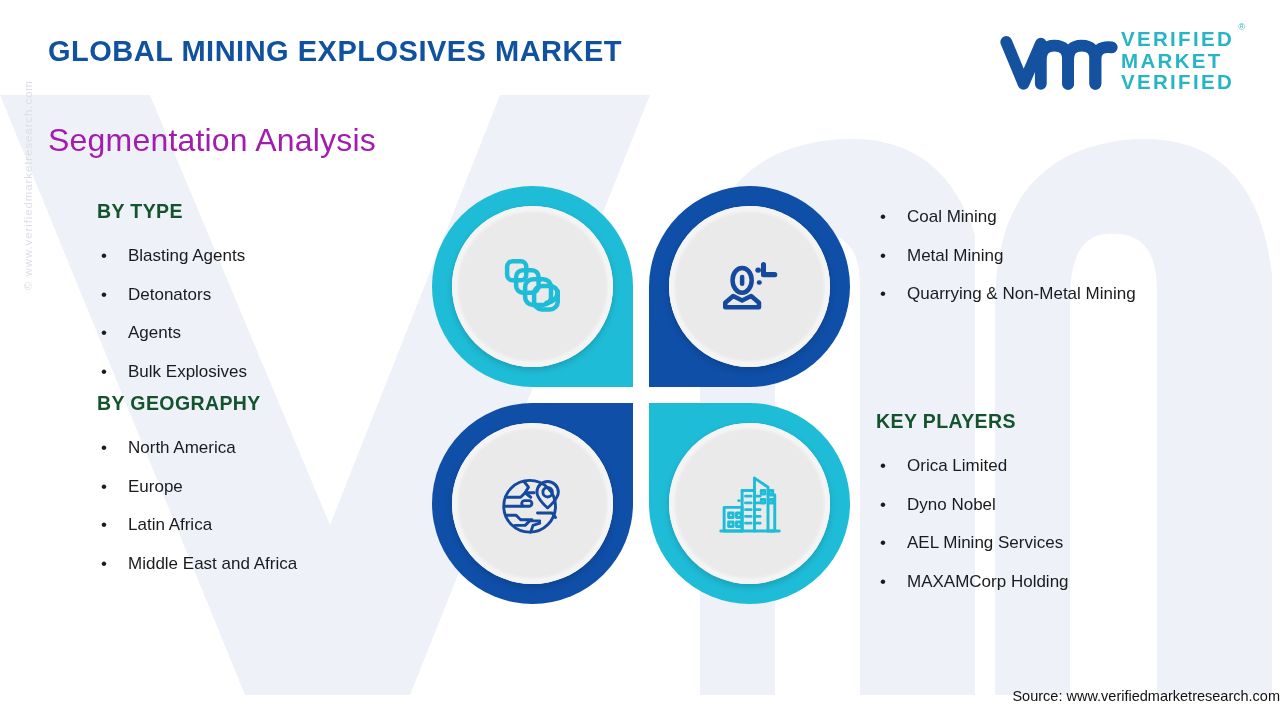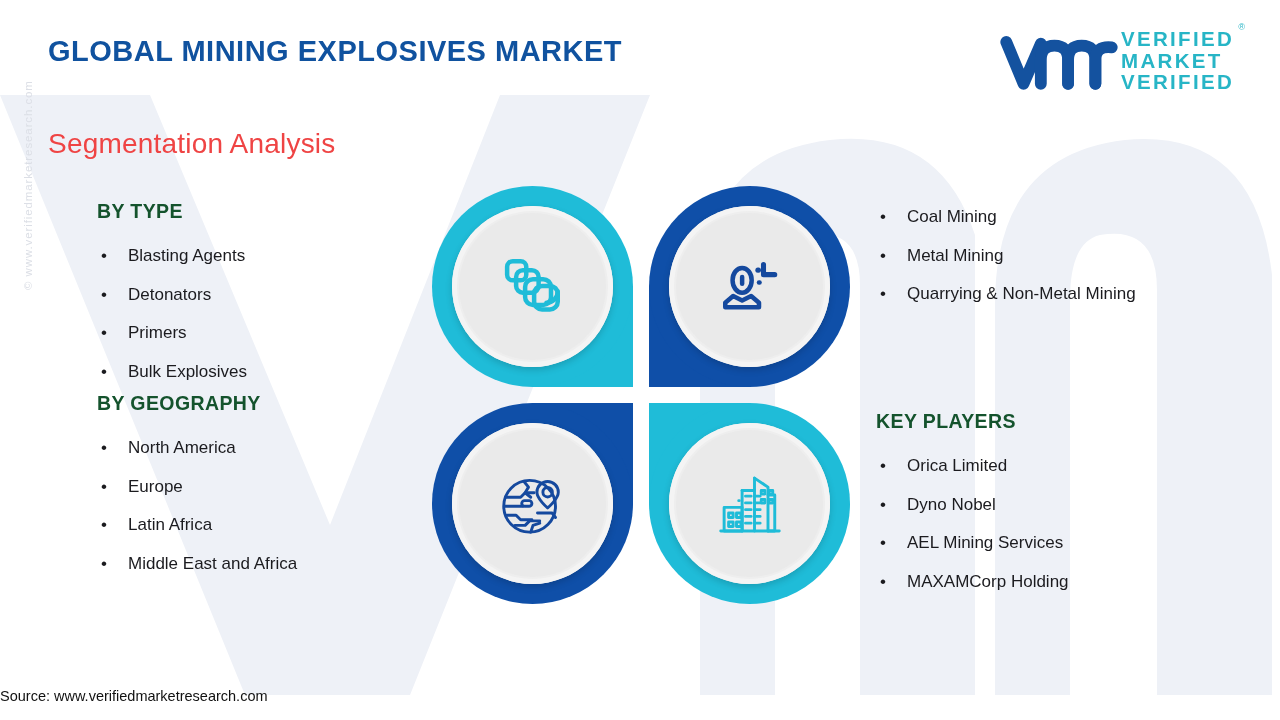--- a/index.html
+++ b/index.html
@@ -18,22 +18,22 @@
   .bg-watermark svg{ width:100%; height:100%; display:block; }
 
   
   .header{ position:absolute; left:0; top:0; width:1280px; height:110px; z-index:5; }
   .page-title{
     position:absolute; left:48px; top:35px;
     font-size:29px; font-weight:700; letter-spacing:.5px;
     color:#10529f; white-space:nowrap;
   }
   .subtitle{
-    position:absolute; left:48px; top:128px;
-    font-size:28px; font-weight:400; color:#ef4444; letter-spacing:.2px;
+    position:absolute; left:48px; top:122px;
+    font-size:32px; font-weight:400; color:#a21caf; letter-spacing:.2px;
     z-index:5;
   }
 
   
   .logo{ position:absolute; right:46px; top:28px; display:flex; align-items:center; gap:2px; }
   .logo-mark{ width:120px; height:64px; }
   .logo-mark svg{ display:block; width:100%; height:100%; }
   .logo-words{ display:flex; flex-direction:column; line-height:1.06; }
   .logo-words span{
     color:#27b5c6; font-size:20.5px; font-weight:700; letter-spacing:2.3px;
@@ -111,21 +111,21 @@
 
   
   .q-tl .ring-sq{ right:0;  bottom:0; }
   .q-tr .ring-sq{ left:0;   bottom:0; }
   .q-bl .ring-sq{ right:0;  top:0;    }
   .q-br .ring-sq{ left:0;   top:0;    }
 
   
   .footer{
     position:absolute; left:0; bottom:16px; width:1280px;
-    text-align:left; font-size:14.5px; color:#111; z-index:6;
+    text-align:right; font-size:14.5px; color:#111; z-index:6;
   }
 </style>
 </head>
 <body>
 
 <div class="bg-watermark">
   <svg viewBox="0 0 1280 600" preserveAspectRatio="none" aria-hidden="true">
     <g fill="#eef1f7">
       <path d="M0 0 L150 0 L330 430 L500 0 L650 0 L410 600 L245 600 Z"></path>
       <path d="M700 600 L700 210 Q700 60 830 45 Q940 33 975 140 L975 600 L860 600 L860 190
@@ -162,21 +162,21 @@
 
 <div class="subtitle">Segmentation Analysis</div>
 
 <div class="side-watermark">© www.verifiedmarketresearch.com</div>
 
 <div class="col col-left blk-type">
   <div class="sec-head">BY TYPE</div>
   <ul class="items">
     <li><span class="dot">•</span><span>Blasting Agents</span></li>
     <li><span class="dot">•</span><span>Detonators</span></li>
-    <li><span class="dot">•</span><span>Primers</span></li>
+    <li><span class="dot">•</span><span>Agents</span></li>
     <li><span class="dot">•</span><span>Bulk Explosives</span></li>
   </ul>
 </div>
 
 <div class="col col-left blk-geo">
   <div class="sec-head">BY GEOGRAPHY</div>
   <ul class="items">
     <li><span class="dot">•</span><span>North America</span></li>
     <li><span class="dot">•</span><span>Europe</span></li>
     <li><span class="dot">•</span><span>Latin Africa</span></li>

